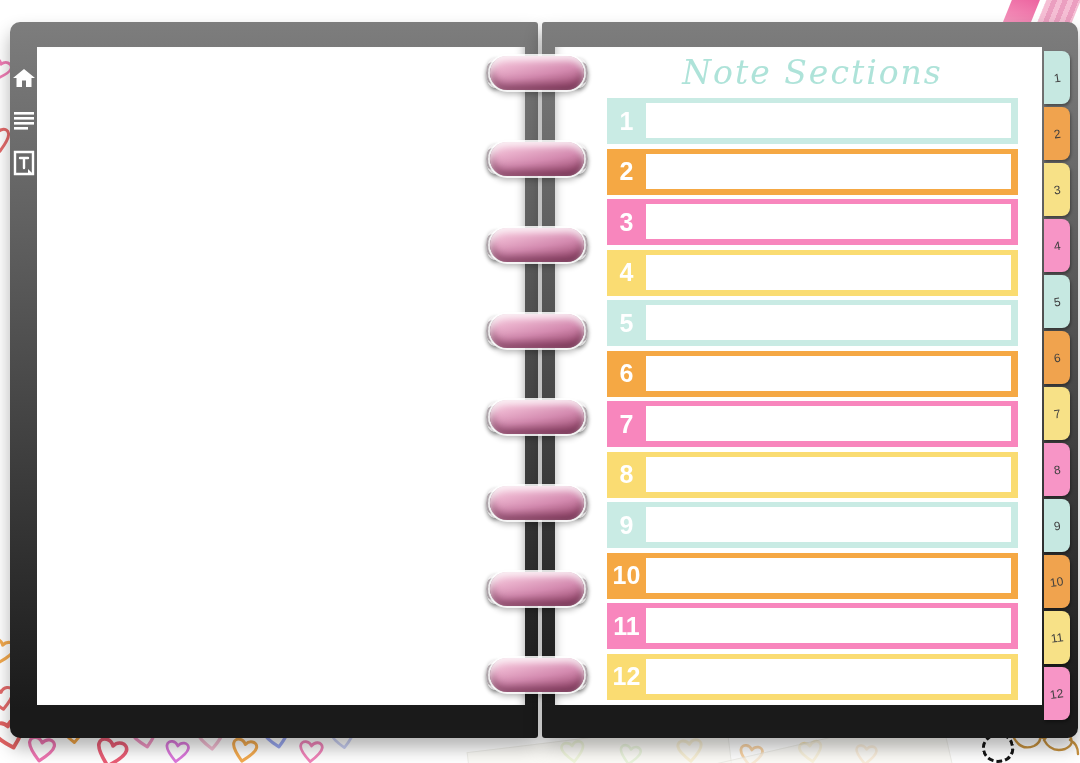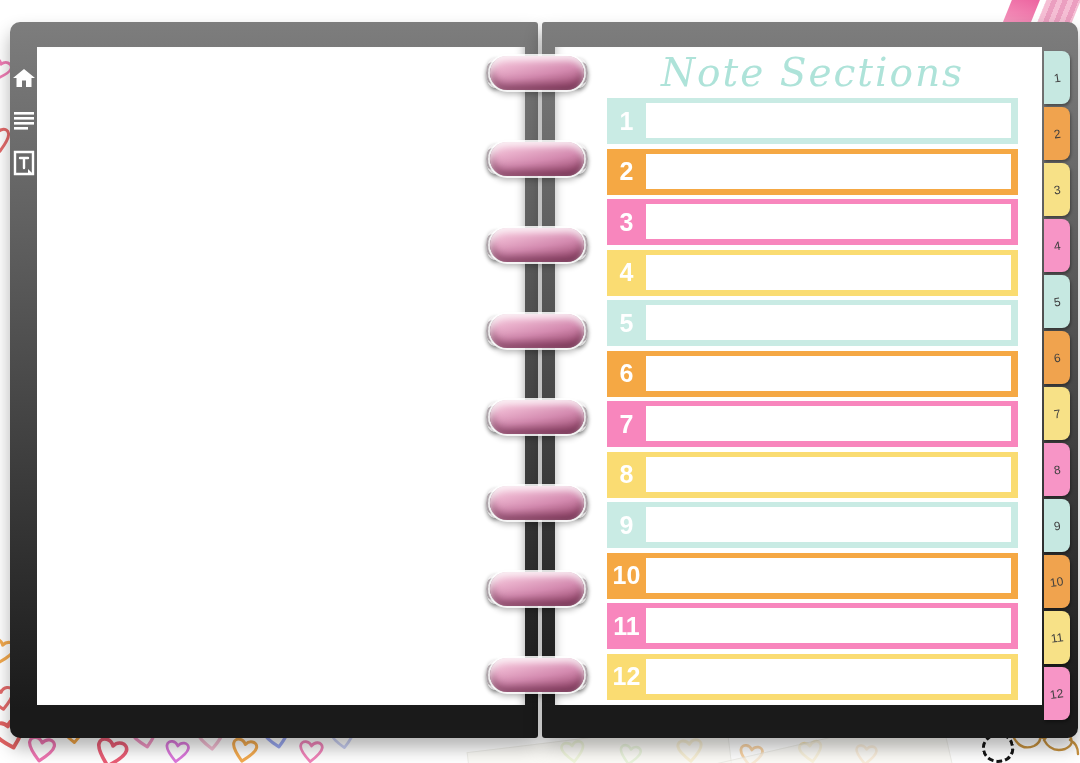--- a/index.html
+++ b/index.html
@@ -32,21 +32,21 @@
               box-shadow:inset -8px 0 10px -7px rgba(0,0,0,.30);}
   .paper-right{left:13px;top:25px;right:36px;bottom:33px;
                box-shadow:inset 8px 0 10px -7px rgba(0,0,0,.25);}
 
   
   .tool-btn{position:absolute;left:1px;width:26px;height:28px;display:flex;align-items:center;justify-content:center;cursor:pointer;}
   .tool-btn svg{display:block;}
 
   
   .page-title{position:absolute;left:52px;top:4px;width:411px;height:44px;text-align:center;
-              font-family:"DejaVu Serif",cursive;font-style:italic;font-size:39px;letter-spacing:2px;
+              font-family:"DejaVu Serif",cursive;font-style:italic;font-size:33px;letter-spacing:2px;
               color:#aee3d9;line-height:44px;}
   .rows-wrap{position:absolute;left:52px;top:51px;width:411px;display:flex;flex-direction:column;gap:4.5px;}
   .section-row{position:relative;height:46px;}
   .row-number{position:absolute;left:0;top:0;bottom:0;width:39px;display:flex;align-items:center;justify-content:center;
               color:#ffffff;font-size:25px;font-weight:700;font-family:"Liberation Sans",sans-serif;}
   .row-field{position:absolute;left:39px;top:5px;right:7px;bottom:6px;background:#ffffff;}
 
   
   .side-tab{position:absolute;left:502px;width:26px;height:53px;border-radius:0 8px 8px 0;
             box-shadow:1px 2px 3px rgba(0,0,0,.35);display:flex;align-items:center;justify-content:center;cursor:pointer;}

